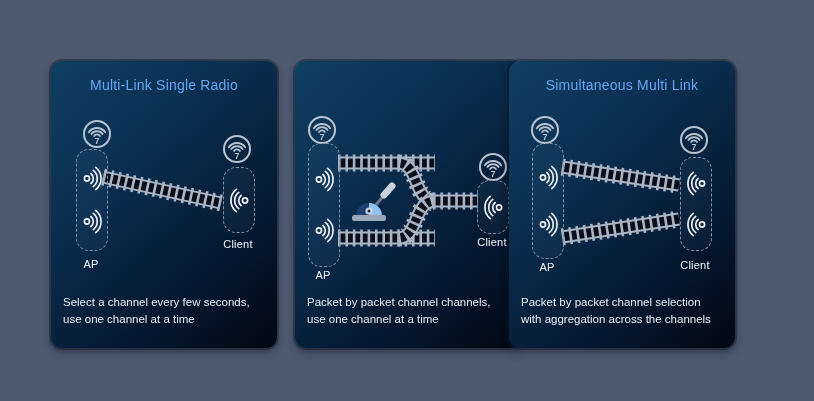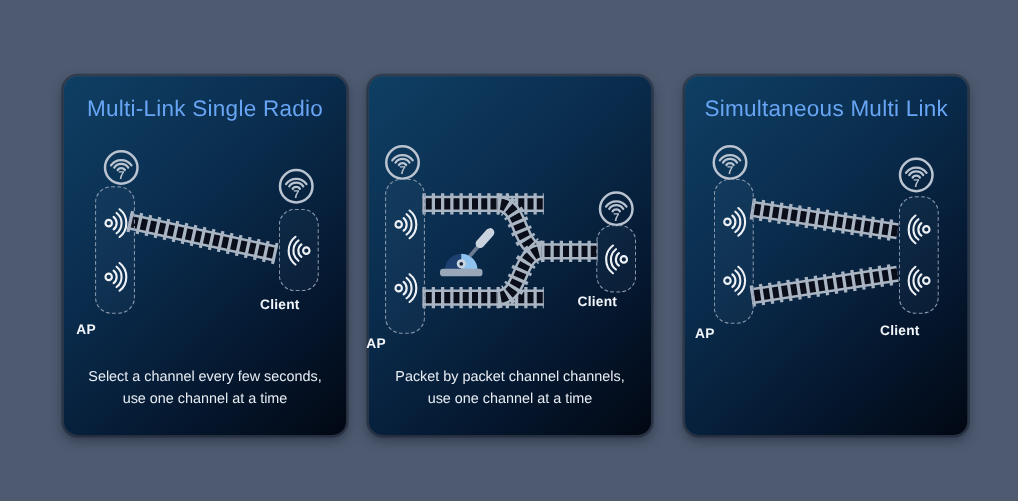--- a/index.html
+++ b/index.html
@@ -4,43 +4,43 @@
 <style>
   html,body{margin:0;padding:0;background:#4d5a70;font-family:"Liberation Sans",sans-serif;}
   .stage{position:relative;width:814px;height:401px;background:#4d5a70;overflow:hidden;}
   .panel{
     position:absolute;top:61px;width:226px;height:287px;border-radius:11px;
     background:linear-gradient(138deg,#0f3f64 0%,#0a2d4e 38%,#051830 72%,#020813 100%);
     box-shadow:0 0 0 2px rgba(10,16,28,.35), 0 4px 9px rgba(16,22,36,.5);
   }
   .title{
     position:absolute;top:16px;left:0;width:100%;text-align:center;
-    color:#68a5f4;font-size:18px;font-weight:500;letter-spacing:.2px;
+    color:#68a5f4;font-size:14px;font-weight:500;letter-spacing:.2px;
   }
   .diagram{position:absolute;left:0;top:0;width:226px;height:287px;pointer-events:none;}
   
   .t-out{stroke:#aab5c4;stroke-width:13;fill:none;}
   .t-in{stroke:#0a0e1a;stroke-width:9;fill:none;}
   .t-tie{stroke:#aab5c4;stroke-width:17;fill:none;stroke-dasharray:2.6 4.8;}
   .dashedbox{
     position:absolute;border:1.6px dashed #8694a8;border-radius:13px;
     background:rgba(130,170,215,.05);
     display:flex;flex-direction:column;justify-content:space-evenly;align-items:center;
   }
   .radio{width:21px;height:29px;stroke:#edf1f6;stroke-width:2;fill:none;stroke-linecap:round;}
   .flip{transform:scaleX(-1);}
   .wifi7{position:absolute;width:30px;height:30px;}
   .wifi7 .ring{stroke:#bac3d0;stroke-width:2;fill:none;}
   .wifi7 .arc{stroke:#bac3d0;stroke-width:1.8;fill:none;stroke-linecap:round;}
   .wifi7 text{fill:#bac3d0;font-family:"Liberation Sans",sans-serif;font-size:9px;font-weight:700;}
   .nodelabel{
-    position:absolute;text-align:left;color:#f2f5f9;font-size:11px;font-weight:700;letter-spacing:.2px;
+    position:absolute;text-align:center;color:#f2f5f9;font-size:11px;font-weight:400;letter-spacing:.2px;
   }
   .desc{
-    position:absolute;top:233px;left:12px;width:202px;text-align:center;
+    position:absolute;top:233px;left:12px;width:202px;text-align:left;
     color:#e8edf4;font-size:11.5px;line-height:1.45;white-space:pre-line;
   }
   .switchicon{position:absolute;left:53px;top:120px;width:48px;height:44px;}
 </style>
 </head>
 <body>
 
 <div class="stage">
 
   <div class="panel" style="left:51px">
@@ -179,21 +179,21 @@
         <path d="M12.9,7.5 A12,12 0 0 1 12.9,26.5"></path>
         <path d="M15.7,4 A16.5,16.5 0 0 1 15.7,30"></path>
       </svg>
     </div>
     <div class="nodelabel" style="left:167px;top:175px;width:60px">Client</div>
 
     <div class="desc">Packet by packet channel channels,
 use one channel at a time</div>
   </div>
 
-  <div class="panel" style="left:548px">
+  <div class="panel" style="left:509px">
     <div class="title">Simultaneous Multi Link</div>
 
     <svg class="diagram" viewBox="0 0 226 287">
       <g>
         <path class="t-out" d="M53,106 L170,124"></path>
         <path class="t-in" d="M53,106 L170,124"></path>
         <path class="t-tie" d="M53,106 L170,124"></path>
       </g>
       <g>
         <path class="t-out" d="M53,176 L170,158"></path>
@@ -243,15 +243,17 @@
       </svg>
       <svg class="radio flip" viewBox="0 0 24 34">
         <circle cx="5.5" cy="17" r="3"></circle>
         <path d="M10.1,11.1 A7.5,7.5 0 0 1 10.1,22.9"></path>
         <path d="M12.9,7.5 A12,12 0 0 1 12.9,26.5"></path>
         <path d="M15.7,4 A16.5,16.5 0 0 1 15.7,30"></path>
       </svg>
     </div>
     <div class="nodelabel" style="left:156px;top:198px;width:60px">Client</div>
 
+    <div class="desc">Packet by packet channel selection
+with aggregation across the channels</div>
   </div>
 
 </div>
 
 </body></html>

